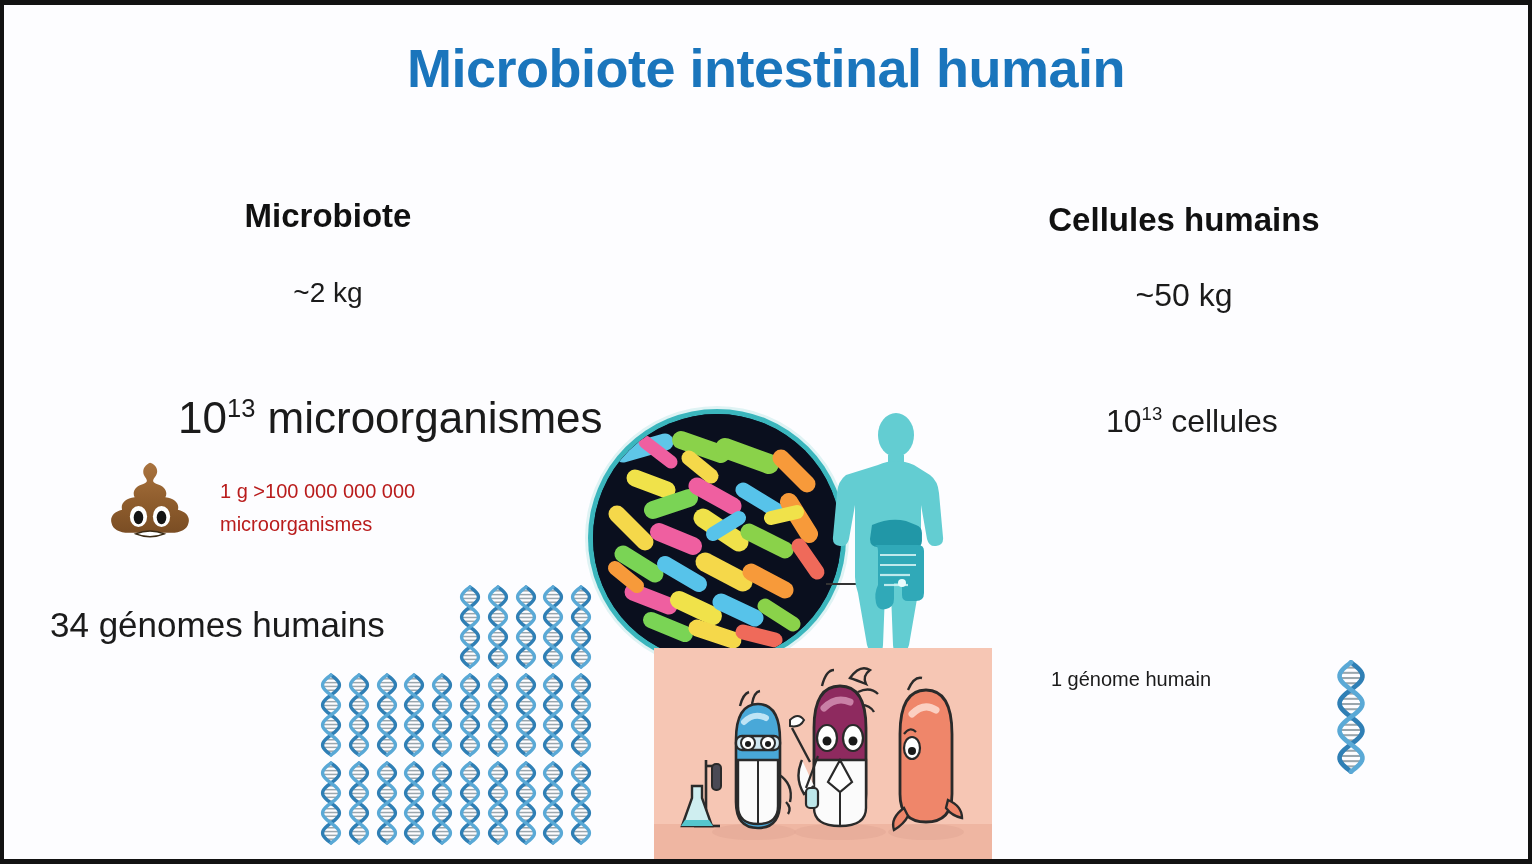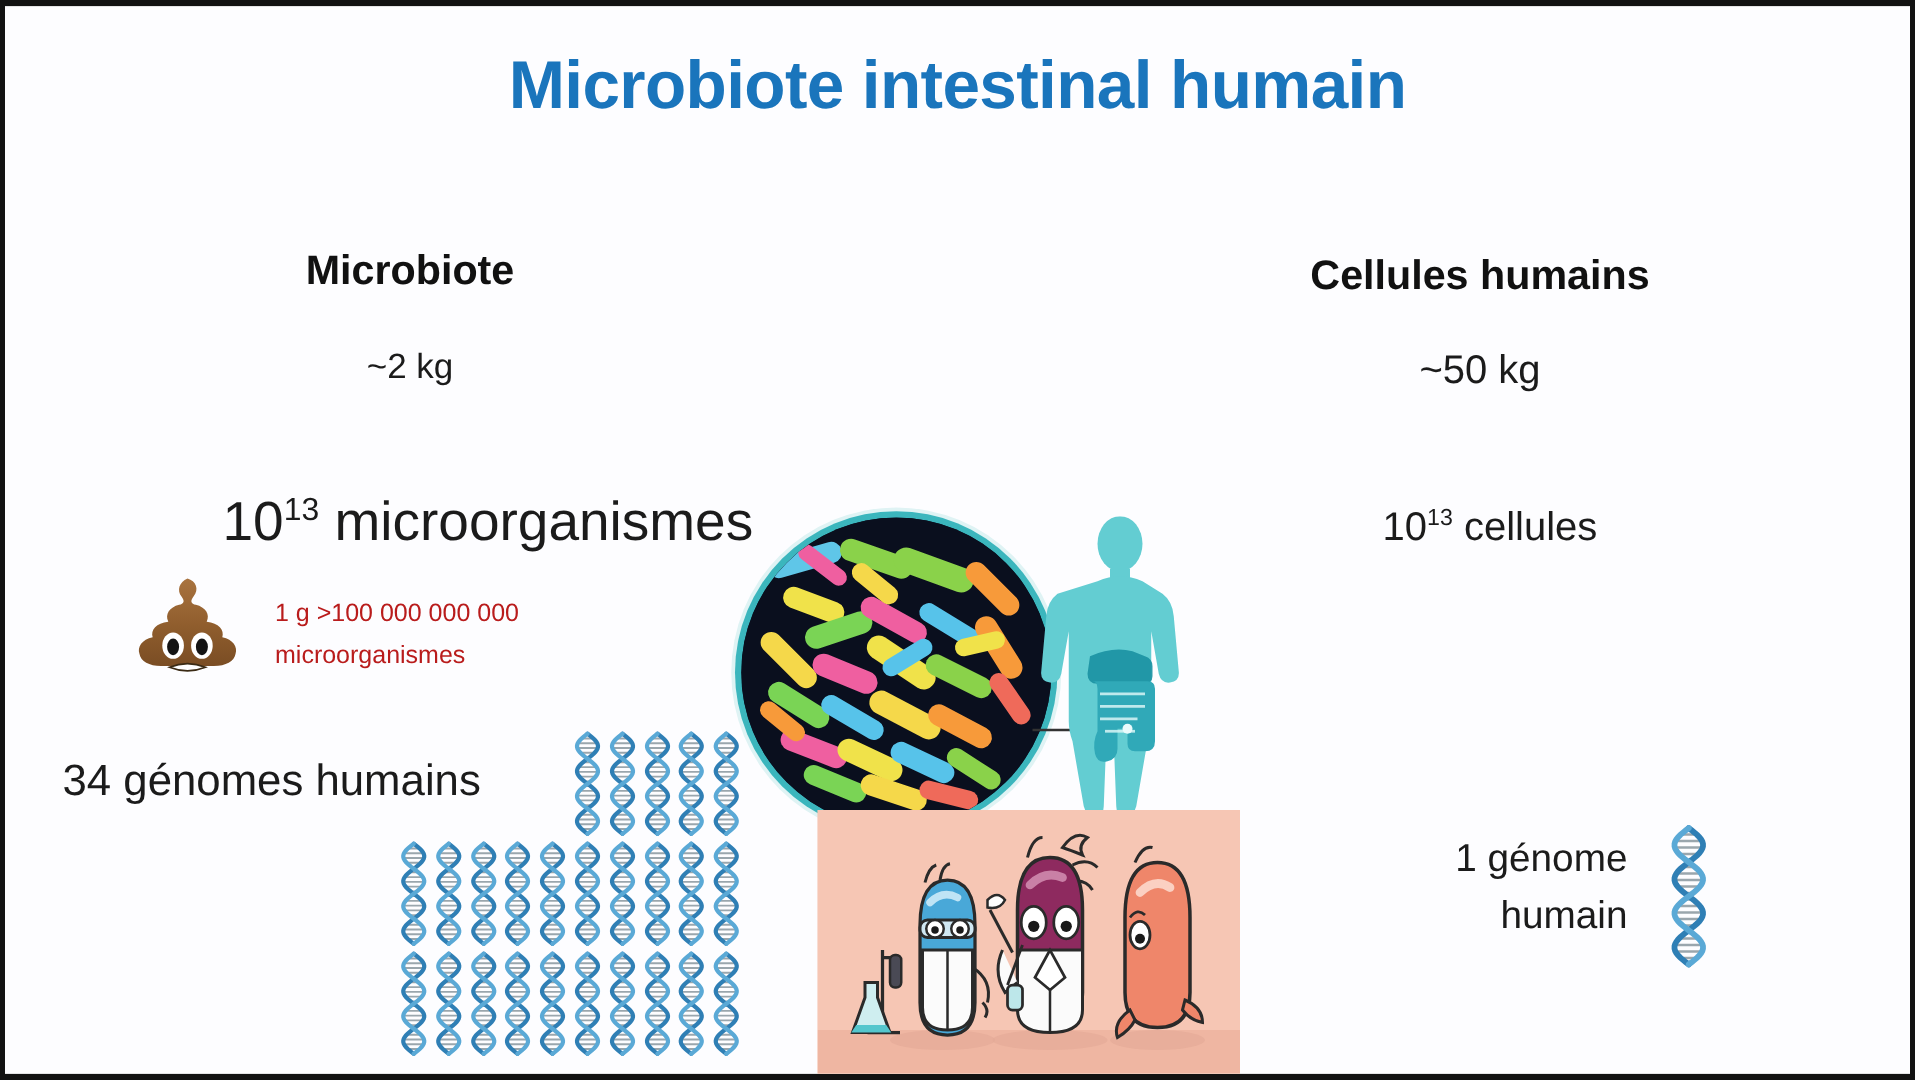--- a/index.html
+++ b/index.html
@@ -83,22 +83,22 @@
     position: absolute;
     left: 98px; top: 452px;
     width: 96px; height: 96px;
   }
 
   
   #lbl-cellules-humaines { left: 1010px; top: 196px; width: 340px; text-align: center; }
   #lbl-70kg { left: 1010px; top: 272px; width: 340px; text-align: center; font-size: 32px; }
   #lbl-cellules { left: 1102px; top: 398px; font-size: 32px; }
   #lbl-genome-humain {
-    left: 1088px; top: 660px; width: 210px;
-    text-align: right; font-size: 31px;
+    left: 1022px; top: 660px; width: 210px;
+    text-align: center; font-size: 20px;
     line-height: 1.45; white-space: normal;
   }
   #dna-grid {
     position: absolute;
     left: 314px;
     top: 578px;
     width: 278px;
     height: 266px;
   }
   .dna-row {

